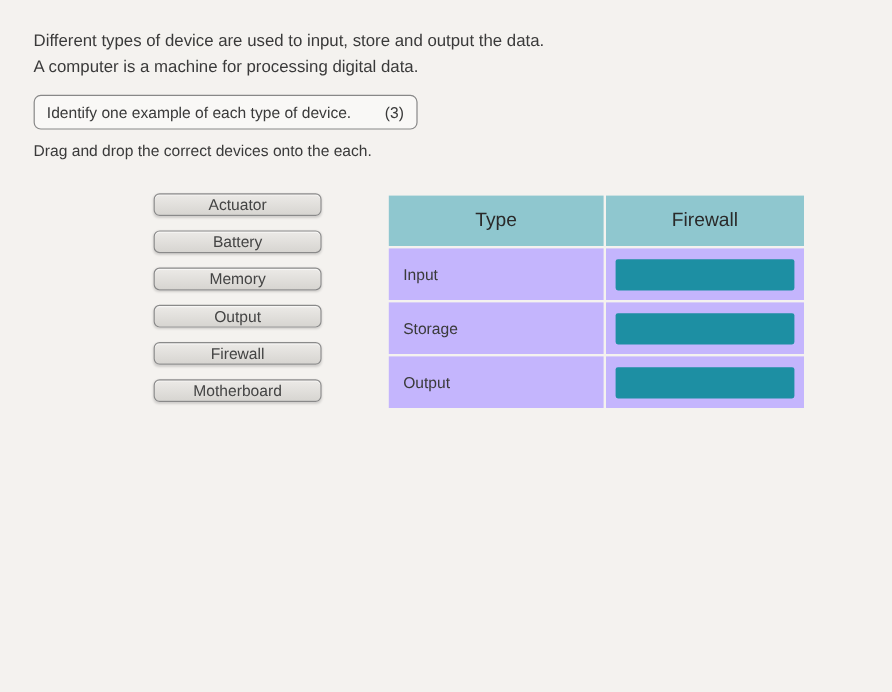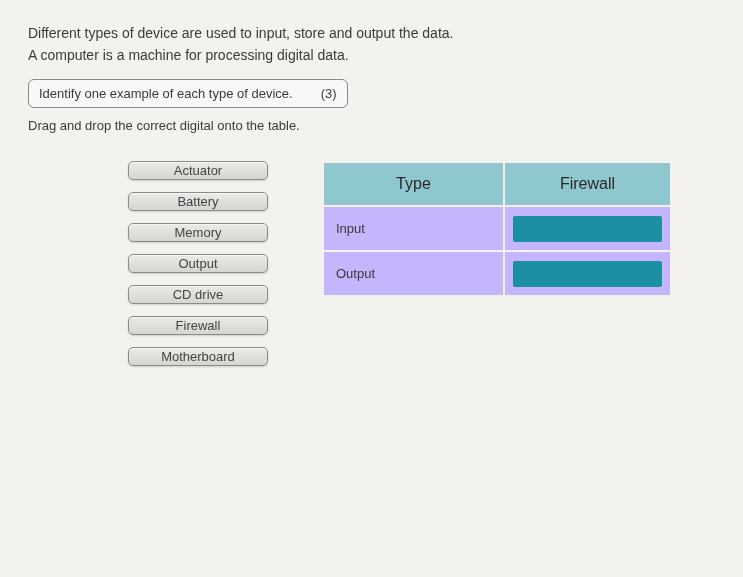--- a/index.html
+++ b/index.html
@@ -84,49 +84,54 @@
 <div class="intro">
   <p>Different types of device are used to input, store and output the data.</p>
   <p>A computer is a machine for processing digital data.</p>
 </div>
 
 <div class="task-box">
   <span>Identify one example of each type of device.</span>
   <span class="marks">(3)</span>
 </div>
 
-<div class="subinstr">Drag and drop the correct digital onto the table.</div>
+<div class="subinstr">Drag and drop the correct devices onto the each.</div>
 
 <div class="work-area">
   <div class="chips">
     <div class="chip">Actuator</div>
     <div class="chip">Battery</div>
     <div class="chip">Memory</div>
     <div class="chip">Output</div>
-    <div class="chip">CD drive</div>
     <div class="chip">Firewall</div>
     <div class="chip">Motherboard</div>
   </div>
 
   <div class="table-wrap">
     <table>
       <thead>
         <tr>
           <th>Type</th>
           <th>Firewall</th>
         </tr>
       </thead>
       <tbody>
         <tr>
           <td class="type-cell">Input</td>
           <td class="drop-cell">
             <div class="drop-slot"></div>
           </td>
         </tr>
         <tr>
+          <td class="type-cell">Storage</td>
+          <td class="drop-cell">
+            <div class="drop-slot"></div>
+          </td>
+        </tr>
+        <tr>
           <td class="type-cell">Output</td>
           <td class="drop-cell">
             <div class="drop-slot"></div>
           </td>
         </tr>
       </tbody>
     </table>
   </div>
 </div>
 

